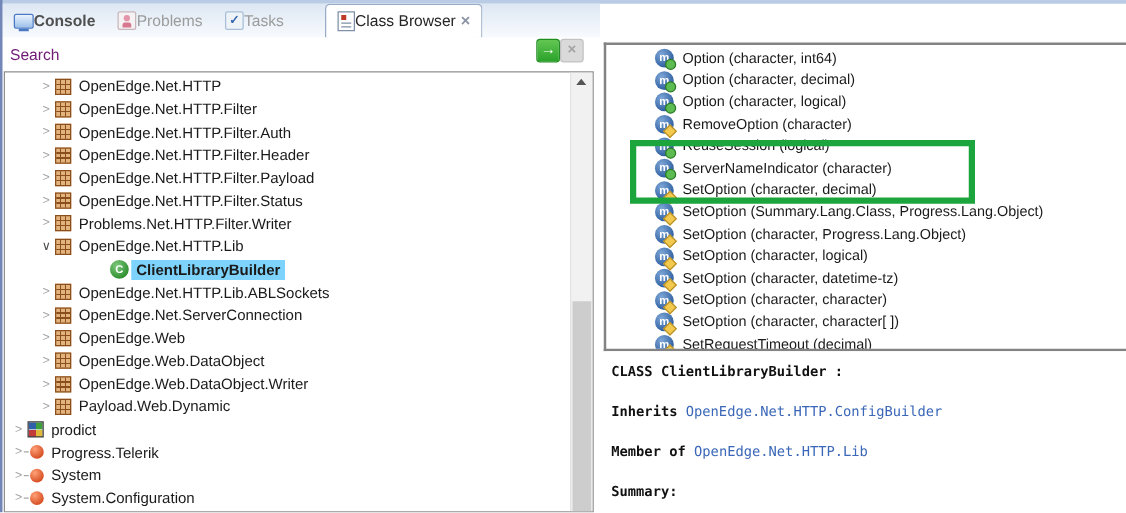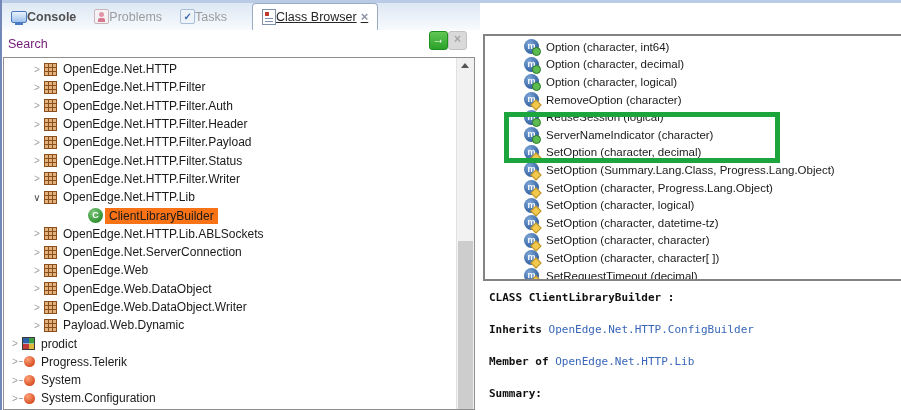--- a/index.html
+++ b/index.html
@@ -8,21 +8,21 @@
   
   .top-strip{position:absolute;left:0;top:0;width:901px;height:3px;background:#b9cbe5;}
   .left-strip{position:absolute;left:0;top:0;width:2px;height:410px;background:#7287b8;z-index:9;}
 
   
   .tabbar{position:absolute;left:2px;top:3px;width:478px;height:27px;
           background:linear-gradient(#dde7f3,#f8fbfe);display:flex;align-items:stretch;}
   .tab{display:flex;align-items:center;padding:0 9px;font-size:12.5px;color:#9c9c9c;}
   .tab.first{font-weight:bold;color:#4f4f4f;}
   .tab.active{background:#fff;border:1px solid #9aabc8;border-bottom:none;
-              border-radius:4px 4px 0 0;color:#262626;margin-left:16px;text-decoration:underline;}
+              border-radius:4px 4px 0 0;color:#262626;margin-left:24px;}
   .tclose{color:#8b93a5;font-weight:bold;font-size:13px;margin-left:4px;line-height:10px;}
 
   
   .ico{display:inline-block;position:relative;}
   .console-icon{width:14px;height:10px;border:1px solid #4a78c2;border-radius:2px;
      background:linear-gradient(#eaf3fd,#9cc0ea);}
   .console-icon:after{content:"";position:absolute;left:3px;bottom:-3px;width:8px;height:2px;background:#4a78c2;}
   .problems-icon{width:13px;height:13px;border:1px solid #c9b6bd;border-radius:2px;background:#f6f1f3;}
   .problems-icon:before{content:"";position:absolute;left:4px;top:2px;width:5px;height:5px;border-radius:50%;background:#e295a8;}
   .problems-icon:after{content:"";position:absolute;left:3px;bottom:1px;width:7px;height:4px;border-radius:2px 2px 0 0;background:#d8788f;}
@@ -42,21 +42,21 @@
 
   
   .tree-panel{position:absolute;left:3px;top:57px;width:472px;height:353px;border:1px solid #8f8f8f;
      background:#fff;box-sizing:border-box;overflow:hidden;}
   .tree-rows{position:absolute;left:0;top:2px;right:17px;bottom:0;overflow:hidden;}
   .trow{height:18.3px;display:flex;align-items:center;font-size:12px;color:#1a1a1a;white-space:nowrap;}
   .pad{display:inline-block;height:1px;flex:none;}
   .chev{width:14px;flex:none;text-align:center;color:#a0a0a0;font-size:10px;}
   .chev.open{color:#4a4a4a;}
   .tlabel{padding:1px 4px;}
-  .tlabel.sel{background:#f97316;}
+  .tlabel.sel{background:#7dd3fc;font-weight:bold;}
   .ticon{flex:none;margin-right:2px;position:relative;}
   .ticon.package{width:13px;height:13px;border:1px solid #8a4f1d;box-sizing:border-box;background-color:#e3b37d;
      background-image:linear-gradient(to right,transparent 3px,#8a4f1d 3px,#8a4f1d 4px,transparent 4px,transparent 7px,#8a4f1d 7px,#8a4f1d 8px,transparent 8px),
                       linear-gradient(to bottom,transparent 3px,#8a4f1d 3px,#8a4f1d 4px,transparent 4px,transparent 7px,#8a4f1d 7px,#8a4f1d 8px,transparent 8px);}
   .ticon.class{width:15px;height:15px;border-radius:50%;
      background:radial-gradient(circle at 35% 30%,#7cc87c,#2f8f2f 75%);
      color:#fff;font:bold 9px/15px "Liberation Sans",sans-serif;text-align:center;}
   .ticon.dictionary{width:13px;height:13px;border:1px solid #3a3a3a;box-sizing:border-box;
      background:linear-gradient(90deg,#2f5fa8 50%,#3c9e3c 50%) top/100% 50% no-repeat,
                 linear-gradient(90deg,#c23a3a 50%,#e0b93a 50%) bottom/100% 50% no-repeat;}
@@ -157,21 +157,21 @@
       <div class="trow">
         <span class="pad" style="width: 26px;"></span>
         <span class="chev">&gt;</span>
         <span class="ticon package"></span>
         <span class="tlabel">OpenEdge.Net.HTTP.Filter.Status</span>
       </div>
       <div class="trow">
         <span class="pad" style="width: 26px;"></span>
         <span class="chev">&gt;</span>
         <span class="ticon package"></span>
-        <span class="tlabel">OpenEdge.Net.HTTP.Filter.Writer</span>
+        <span class="tlabel">Problems.Net.HTTP.Filter.Writer</span>
       </div>
       <div class="trow">
         <span class="pad" style="width: 26px;"></span>
         <span class="chev open">∨</span>
         <span class="ticon package"></span>
         <span class="tlabel">OpenEdge.Net.HTTP.Lib</span>
       </div>
       <div class="trow">
         <span class="pad" style="width: 70px;"></span>
         <span class="chev"></span>

